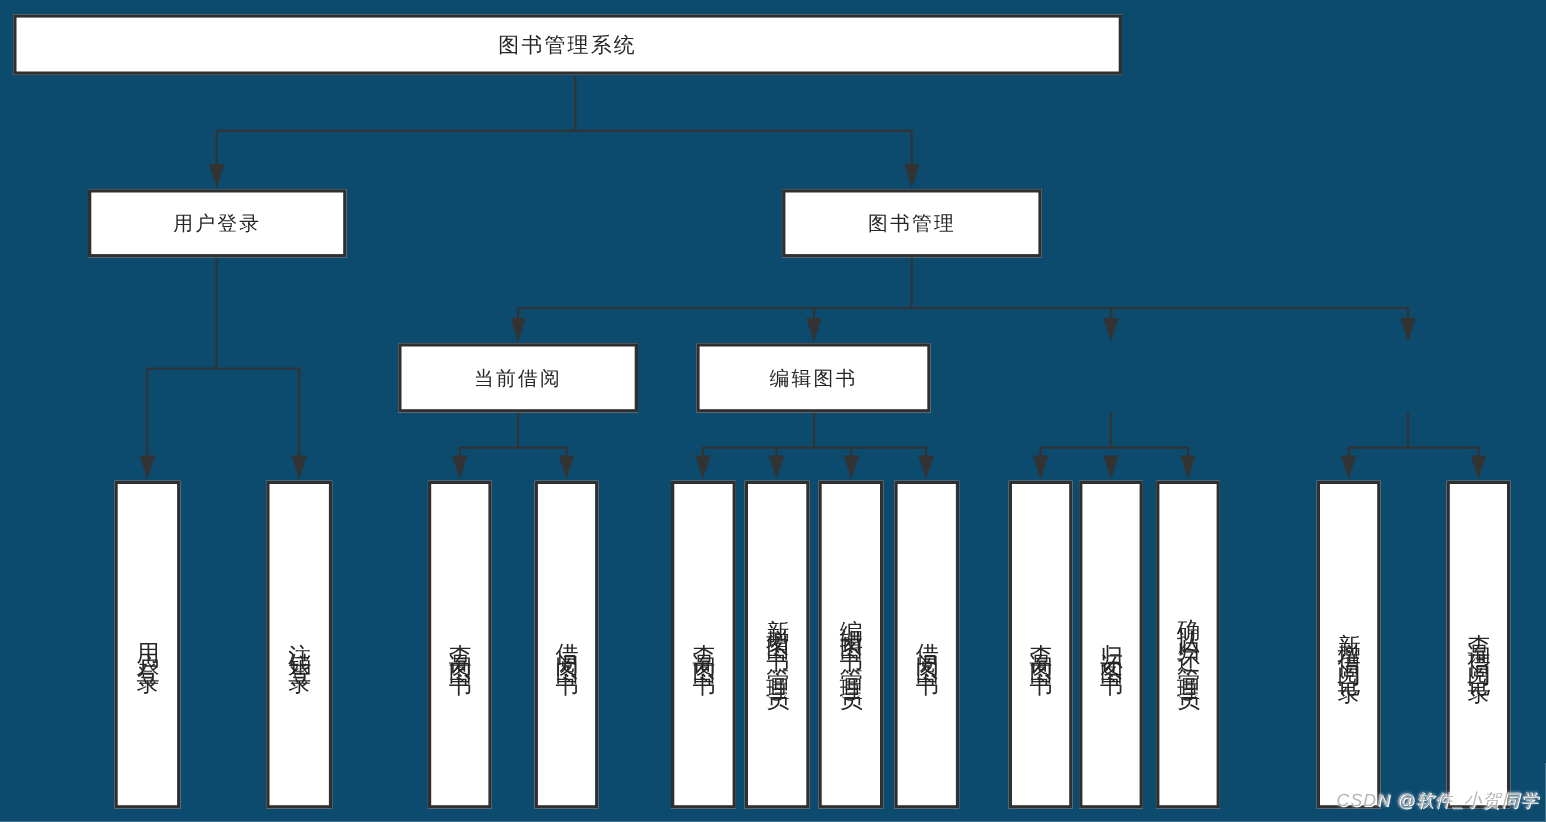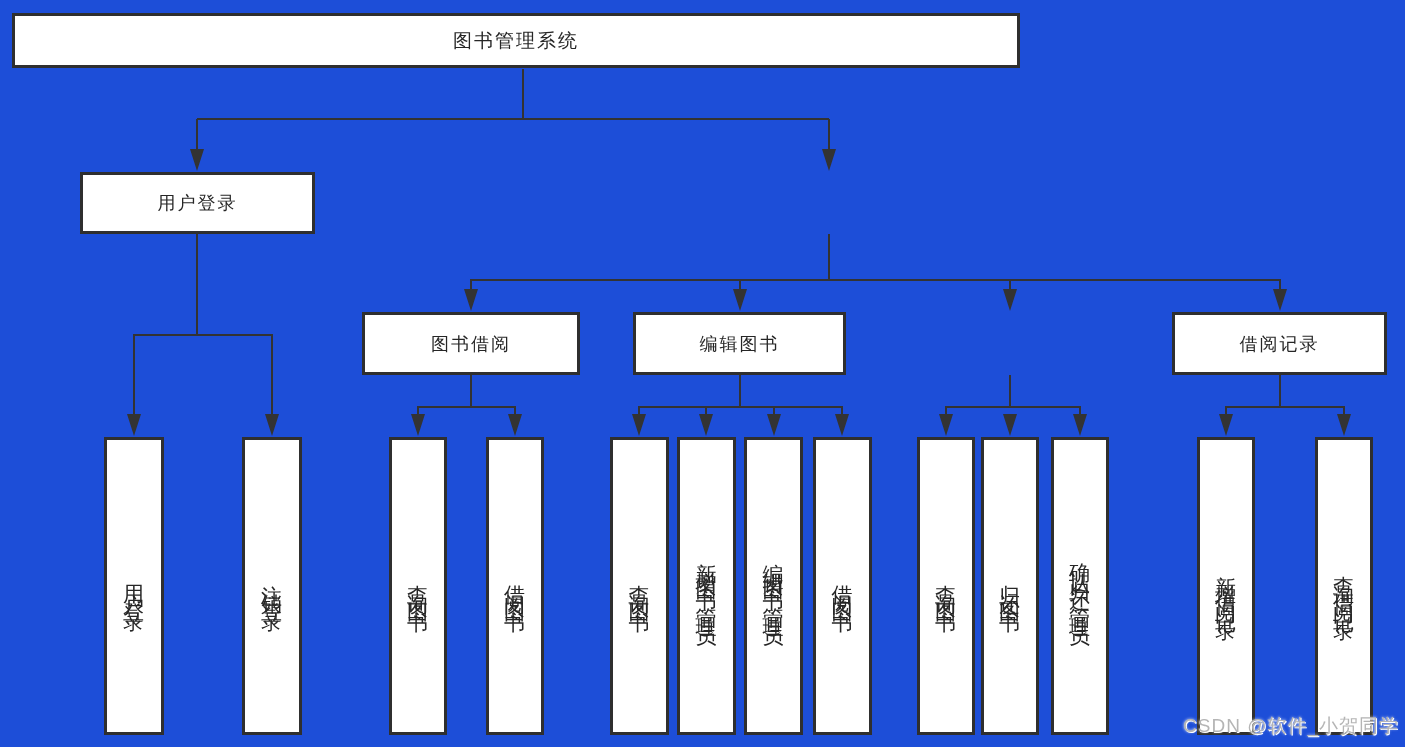--- a/index.html
+++ b/index.html
@@ -4,21 +4,21 @@
 <style>
   html, body { margin: 0; padding: 0; }
   body {
     font-family: "Liberation Sans", sans-serif;
     background: #ffffff;
   }
   .canvas {
     position: relative;
     width: 1405px;
     height: 747px;
-    background: #1d4ed8;
+    background: #0c4a6e;
     overflow: hidden;
   }
   .connectors {
     position: absolute;
     left: 0; top: 0;
     width: 1405px; height: 747px;
   }
   .box {
     position: absolute;
     box-sizing: border-box;
@@ -40,25 +40,26 @@
     font-size: 21px;
     letter-spacing: 9px;
     white-space: normal;
     line-height: 1;
     overflow: hidden;
   }
   .watermark {
     position: absolute;
     right: 6px;
     bottom: 8px;
-    font-size: 19px;
+    font-size: 16px;
     color: #b5b5b5;
     letter-spacing: 1px;
     text-shadow: 1px 1px 0 #ffffff, 0 0 3px #ffffff;
     white-space: nowrap;
+    font-style: italic;
   }
 </style>
 </head>
 <body>
 
 <div class="canvas">
 
   <svg class="connectors" viewBox="0 0 1405 747">
     <g stroke="#333333" stroke-width="2" fill="none">
       <path d="M523 69 V119 M197 119 H829 M197 119 V150 M829 119 V150"></path>
@@ -86,24 +87,24 @@
     </g>
     <g stroke="#333333" stroke-width="2" fill="none">
       <path d="M1280 375 V408 M1225 407 H1345 M1226 407 V415 M1344 407 V415"></path>
       <path stroke="none" fill="#333333" d="M1219 414 H1233 L1226 436 Z M1337 414 H1351 L1344 436 Z"></path>
     </g>
   </svg>
 
   <div class="box root" style="left:12px;top:13px;width:1008px;height:55px">图书管理系统</div>
 
   <div class="box" style="left:80px;top:172px;width:235px;height:62px">用户登录</div>
+  <div class="box" style="left:711px;top:172px;width:236px;height:62px">图书管理</div>
 
-  <div class="box" style="left:362px;top:312px;width:218px;height:63px">图书借阅</div>
+  <div class="box" style="left:362px;top:312px;width:218px;height:63px">当前借阅</div>
   <div class="box" style="left:633px;top:312px;width:213px;height:63px">编辑图书</div>
-  <div class="box" style="left:1172px;top:312px;width:215px;height:63px">借阅记录</div>
 
   <div class="box leaf" style="left:104px;top:437px;width:60px;height:298px">用户登录</div>
   <div class="box leaf" style="left:242px;top:437px;width:60px;height:298px">注销登录</div>
 
   <div class="box leaf" style="left:389px;top:437px;width:58px;height:298px">查询图书</div>
   <div class="box leaf" style="left:486px;top:437px;width:58px;height:298px">借阅图书</div>
 
   <div class="box leaf" style="left:610px;top:437px;width:59px;height:298px">查询图书</div>
   <div class="box leaf" style="left:677px;top:437px;width:59px;height:298px">新增图书（管理员）</div>
   <div class="box leaf" style="left:744px;top:437px;width:59px;height:298px">编辑图书（管理员）</div>

